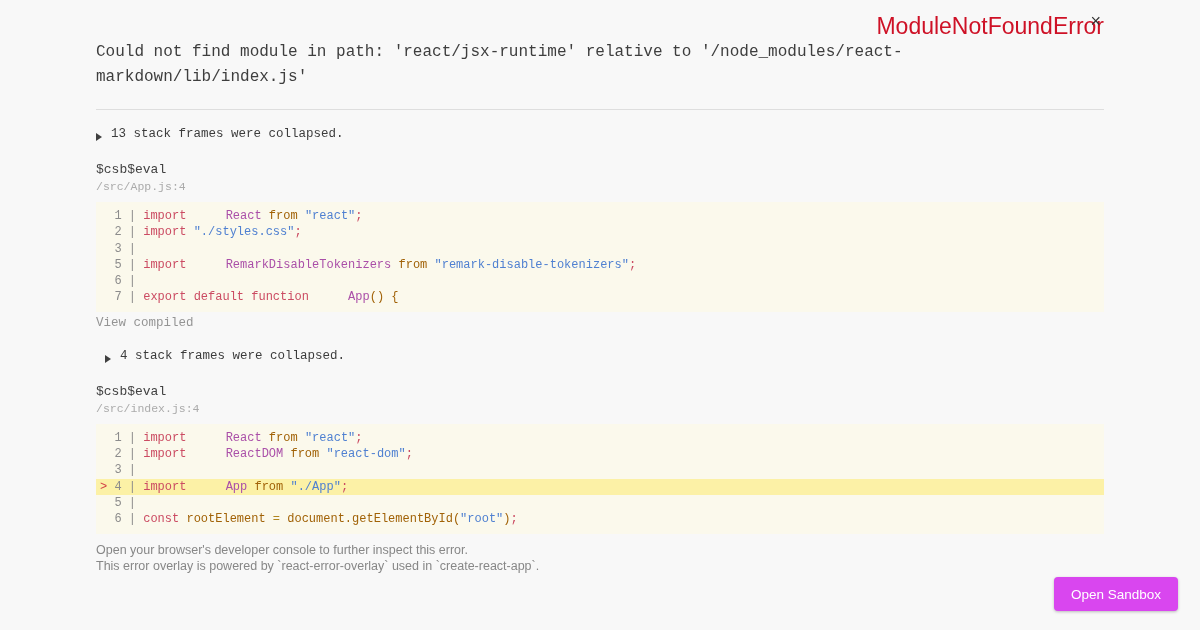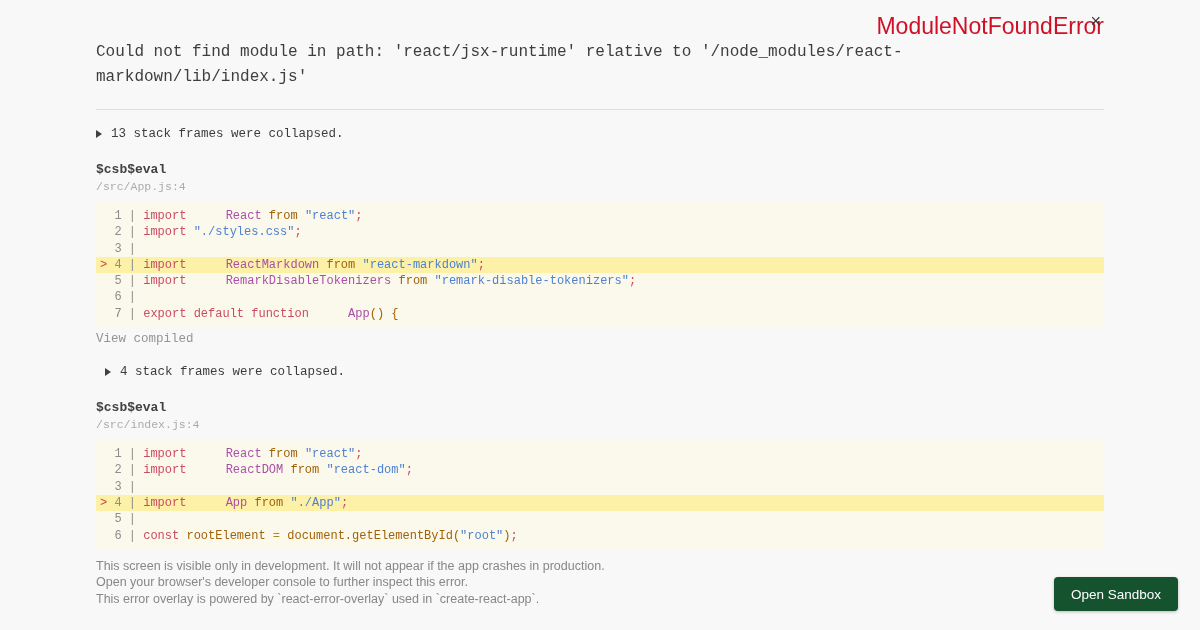--- a/index.html
+++ b/index.html
@@ -42,21 +42,21 @@
     word-break: normal;
   }
   hr.divider {
     border: none;
     border-top: 1px solid #dedede;
     margin-top: 19px;
   }
   .collapse-toggle {
     margin-top: 17px;
     display: flex;
-    align-items: center;
+    align-items: flex-end;
     cursor: pointer;
     background: none;
     border: none;
     padding: 0;
   }
   .tri {
     width: 0; height: 0;
     border-top: 4px solid transparent;
     border-bottom: 4px solid transparent;
     border-left: 6px solid #404040;
@@ -66,21 +66,20 @@
   .collapse-label {
     font-family: "Liberation Mono", "DejaVu Sans Mono", monospace;
     font-size: 12.5px;
     color: #3c3c3c;
   }
   .frame-fn {
     margin-top: 21px;
     font-family: "Liberation Mono", "DejaVu Sans Mono", monospace;
     font-size: 13px;
     color: #414141;
-    font-weight: bold;
   }
   .frame-file {
     margin-top: 3px;
     font-family: "Liberation Mono", "DejaVu Sans Mono", monospace;
     font-size: 11.5px;
     color: #ababab;
     cursor: pointer;
   }
   .code-block {
     margin-top: 9px;
@@ -120,21 +119,21 @@
     font-size: 12.5px;
     line-height: 16.5px;
     color: #878787;
   }
   .open-sandbox {
     position: absolute;
     top: 577px;
     right: 22px;
     height: 34px;
     padding: 0 17px;
-    background: #14532d;
+    background: #d946ef;
     color: #ffffff;
     border: none;
     border-radius: 4px;
     font-family: "Liberation Sans", sans-serif;
     font-size: 13.5px;
     cursor: pointer;
     box-shadow: 0 1px 3px rgba(0,0,0,0.25);
   }
 </style>
 </head>
@@ -149,21 +148,20 @@
   <hr class="divider">
 
   <div id="frames">
       <section class="frame"><div class="collapse-toggle">
           <span class="tri"></span>
           <span class="collapse-label">13 stack frames were collapsed.</span>
         </div><div class="frame-fn">$csb$eval</div><div class="frame-file">/src/App.js:4</div><div class="code-block">
           <div class="code-line"><span class="gut-marker">  </span><span class="gut-num">1 | </span><span class="tk-k">import</span><span class="tk-p"> </span><span class="tk-v">React</span><span class="tk-p"> from </span><span class="tk-s">"react"</span><span class="tk-k">;</span></div>
           <div class="code-line"><span class="gut-marker">  </span><span class="gut-num">2 | </span><span class="tk-k">import</span><span class="tk-p"> </span><span class="tk-s">"./styles.css"</span><span class="tk-k">;</span></div>
           <div class="code-line"><span class="gut-marker">  </span><span class="gut-num">3 | </span></div>
-          <div class="code-line hl"><span class="gut-marker">&gt; </span><span class="gut-num">4 | </span><span class="tk-k">import</span><span class="tk-p"> </span><span class="tk-v">ReactMarkdown</span><span class="tk-p"> from </span><span class="tk-s">"react-markdown"</span><span class="tk-k">;</span></div>
           <div class="code-line"><span class="gut-marker">  </span><span class="gut-num">5 | </span><span class="tk-k">import</span><span class="tk-p"> </span><span class="tk-v">RemarkDisableTokenizers</span><span class="tk-p"> from </span><span class="tk-s">"remark-disable-tokenizers"</span><span class="tk-k">;</span></div>
           <div class="code-line"><span class="gut-marker">  </span><span class="gut-num">6 | </span></div>
           <div class="code-line"><span class="gut-marker">  </span><span class="gut-num">7 | </span><span class="tk-k">export</span><span class="tk-p"> </span><span class="tk-k">default</span><span class="tk-p"> </span><span class="tk-k">function</span><span class="tk-p"> </span><span class="tk-v">App</span><span class="tk-p">() {</span></div>
         </div><div class="view-compiled">View compiled</div></section>
       <section class="frame frame2">
         <div class="collapse-toggle">
           <span class="tri"></span>
           <span class="collapse-label">4 stack frames were collapsed.</span>
         </div>
         <div class="frame-fn">$csb$eval</div>
@@ -173,19 +171,18 @@
           <div class="code-line"><span class="gut-marker">  </span><span class="gut-num">2 | </span><span class="tk-k">import</span><span class="tk-p"> </span><span class="tk-v">ReactDOM</span><span class="tk-p"> from </span><span class="tk-s">"react-dom"</span><span class="tk-k">;</span></div>
           <div class="code-line"><span class="gut-marker">  </span><span class="gut-num">3 | </span></div>
           <div class="code-line hl"><span class="gut-marker">&gt; </span><span class="gut-num">4 | </span><span class="tk-k">import</span><span class="tk-p"> </span><span class="tk-v">App</span><span class="tk-p"> from </span><span class="tk-s">"./App"</span><span class="tk-k">;</span></div>
           <div class="code-line"><span class="gut-marker">  </span><span class="gut-num">5 | </span></div>
           <div class="code-line"><span class="gut-marker">  </span><span class="gut-num">6 | </span><span class="tk-k">const</span><span class="tk-p"> rootElement </span><span class="tk-o">=</span><span class="tk-p"> document.getElementById(</span><span class="tk-s">"root"</span><span class="tk-p">)</span><span class="tk-k">;</span></div>
         </div>
       </section>
     </div>
 
   <footer class="notes">
-    <div class="note-line">This screen is visible only in development. It will not appear if the app crashes in production.</div>
     <div class="note-line">Open your browser's developer console to further inspect this error.</div>
     <div class="note-line">This error overlay is powered by `react-error-overlay` used in `create-react-app`.</div>
   </footer>
 
   <button class="open-sandbox">Open Sandbox</button>
 </div>
 
 </body></html>

